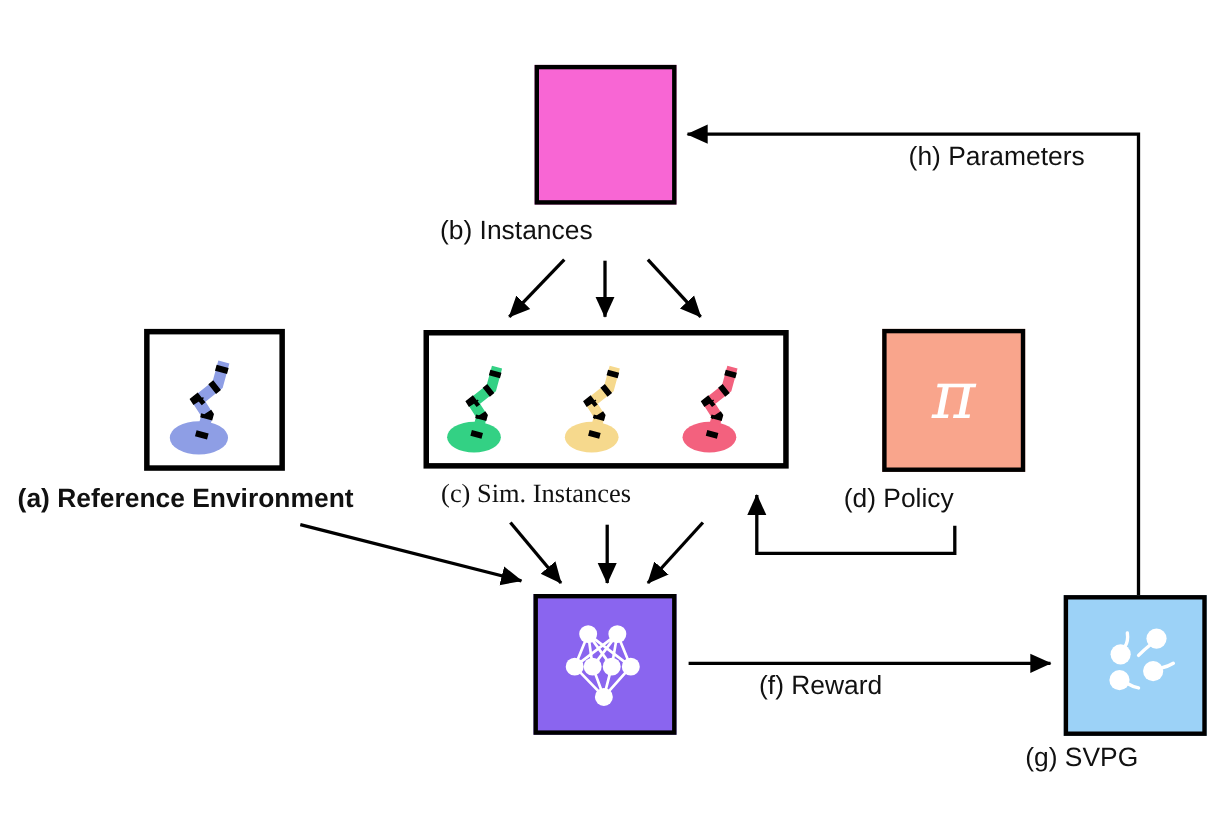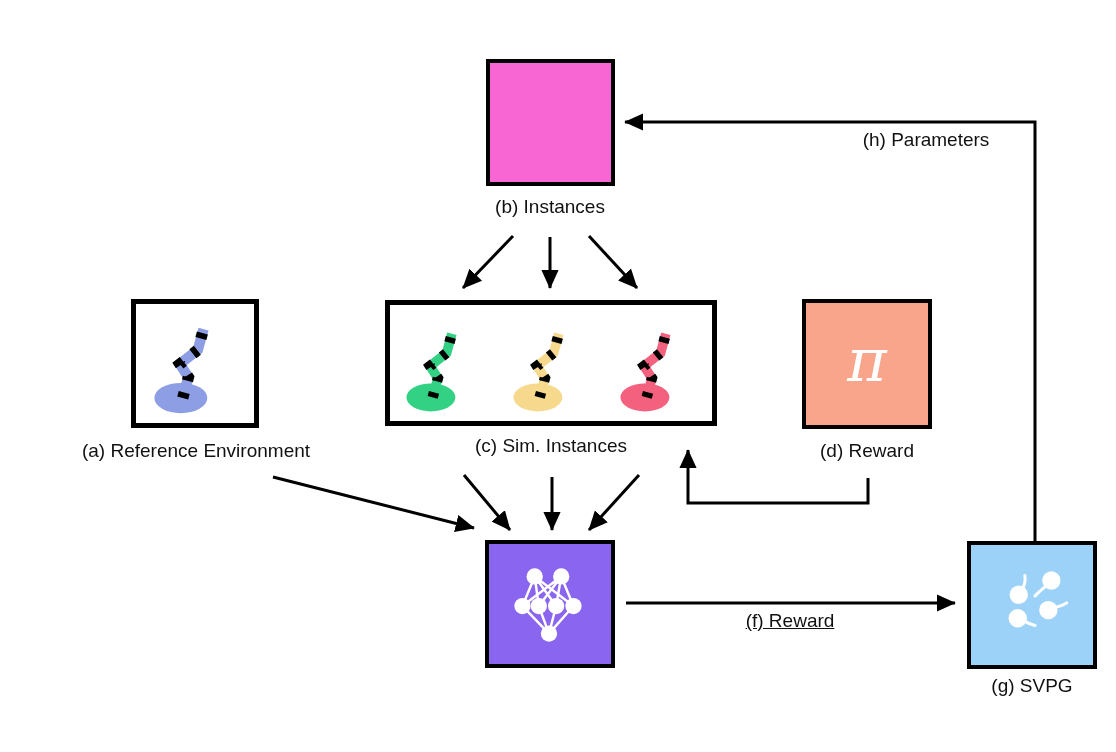--- a/index.html
+++ b/index.html
@@ -14,24 +14,24 @@
   .box{
     position:absolute;
     box-sizing:border-box;
     border:4px solid #000;
     background:#fff;
     display:flex;align-items:center;justify-content:center;
   }
   .box.thick{border-width:5px;}
   .label{
     position:absolute;
-    font-size:19px;
+    font-size:24px;
     line-height:1.1;
     color:#111;
-    text-align:center;
+    text-align:left;
     white-space:nowrap;
   }
   .pi{
     font-family:"DejaVu Serif", serif;
     font-style:italic;
     font-size:60px;
     color:#fff;
     transform:translateY(-4px);
   }
   .instances-row{
@@ -73,47 +73,47 @@
   <div class="box" style="left: 486px; top: 59px; width: 129px; height: 127px; background-color: rgb(248, 102, 212);"></div>
   <div class="label" style="left:400px;top:197px;width:300px;">(b) Instances</div>
 
   <div class="box thick" style="left:131px;top:299px;width:128px;height:129px;">
     <svg width="104" height="114" viewBox="0 0 110 120">
       <ellipse cx="40" cy="96" rx="28" ry="16" fill="#8e9ee5"></ellipse>
       <path d="M 42 96 L 48 74 L 39 60 L 58 45 L 64 23" fill="none" stroke-width="11" stroke="#8e9ee5"></path>
       <path d="M 42 96 L 48 74 L 39 60 L 58 45 L 64 23" fill="none" stroke="#000" stroke-width="12" stroke-dasharray="6 13"></path>
     </svg>
   </div>
-  <div class="label" style="left:16px;top:441px;width:360px;">(a) Reference Environment</div>
+  <div class="label" style="left:16px;top:441px;width:360px;font-weight:bold;">(a) Reference Environment</div>
 
   <div class="box thick" style="left:385px;top:300px;width:332px;height:126px;">
     <div class="instances-row">
       <svg width="96" height="110" viewBox="0 0 110 120">
         <ellipse cx="40" cy="96" rx="28" ry="16" fill="#33d184"></ellipse>
         <path d="M 42 96 L 48 74 L 39 60 L 58 45 L 64 23" fill="none" stroke-width="11" stroke="#33d184"></path>
         <path d="M 42 96 L 48 74 L 39 60 L 58 45 L 64 23" fill="none" stroke="#000" stroke-width="12" stroke-dasharray="6 13"></path>
       </svg>
       <svg width="96" height="110" viewBox="0 0 110 120">
         <ellipse cx="40" cy="96" rx="28" ry="16" fill="#f6d98d"></ellipse>
         <path d="M 42 96 L 48 74 L 39 60 L 58 45 L 64 23" fill="none" stroke-width="11" stroke="#f6d98d"></path>
         <path d="M 42 96 L 48 74 L 39 60 L 58 45 L 64 23" fill="none" stroke="#000" stroke-width="12" stroke-dasharray="6 13"></path>
       </svg>
       <svg width="96" height="110" viewBox="0 0 110 120">
         <ellipse cx="40" cy="96" rx="28" ry="16" fill="#f3617e"></ellipse>
         <path d="M 42 96 L 48 74 L 39 60 L 58 45 L 64 23" fill="none" stroke-width="11" stroke="#f3617e"></path>
         <path d="M 42 96 L 48 74 L 39 60 L 58 45 L 64 23" fill="none" stroke="#000" stroke-width="12" stroke-dasharray="6 13"></path>
       </svg>
     </div>
   </div>
-  <div class="label" style="left:401px;top:436px;width:300px;">(c) Sim. Instances</div>
+  <div class="label" style="left:401px;top:436px;width:300px;font-family:Liberation Serif, serif;">(c) Sim. Instances</div>
 
   <div class="box" style="left: 802px; top: 299px; width: 130px; height: 130px; background-color: rgb(249, 165, 140);">
     <span class="pi">π</span>
   </div>
-  <div class="label" style="left:767px;top:441px;width:200px;">(d) Reward</div>
+  <div class="label" style="left:767px;top:441px;width:200px;">(d) Policy</div>
 
   <div class="box" style="left: 485px; top: 540px; width: 130px; height: 128px; background-color: rgb(138, 101, 239);">
     <svg width="104" height="102" viewBox="0 0 100 100">
       <g stroke="#fff" stroke-width="2.4">
         <path d="M35,23 L23,52 M35,23 L39,52 M35,23 L56,52 M35,23 L73,52" fill="none"></path>
         <path d="M61,23 L23,52 M61,23 L39,52 M61,23 L56,52 M61,23 L73,52" fill="none"></path>
         <path d="M23,52 L49,79 M39,52 L49,79 M56,52 L49,79 M73,52 L49,79" fill="none"></path>
       </g>
       <g fill="#ffffff">
         <circle cx="35" cy="23" r="8"></circle>
@@ -138,16 +138,16 @@
       <g fill="#ffffff">
         <circle cx="37" cy="40" r="9"></circle>
         <circle cx="69" cy="26" r="9"></circle>
         <circle cx="66" cy="55" r="9"></circle>
         <circle cx="36" cy="63" r="9"></circle>
       </g>
     </svg>
   </div>
   <div class="label" style="left:932px;top:676px;width:200px;">(g) SVPG</div>
 
-  <div class="label" style="left:690px;top:611px;width:200px;text-decoration:underline;">(f) Reward</div>
+  <div class="label" style="left:690px;top:611px;width:200px;">(f) Reward</div>
   <div class="label" style="left:826px;top:130px;width:200px;">(h) Parameters</div>
 
 </div>
 
 </body></html>

